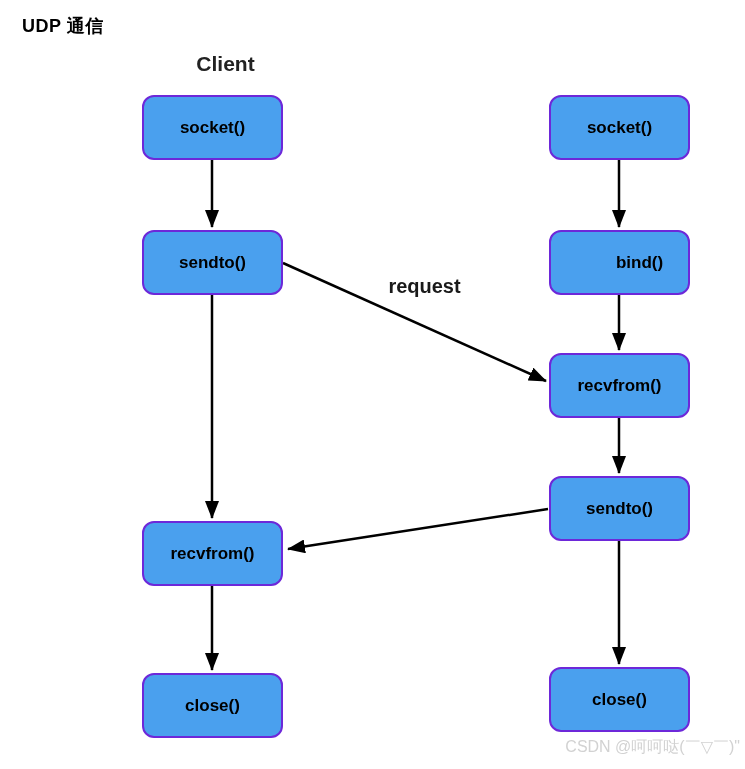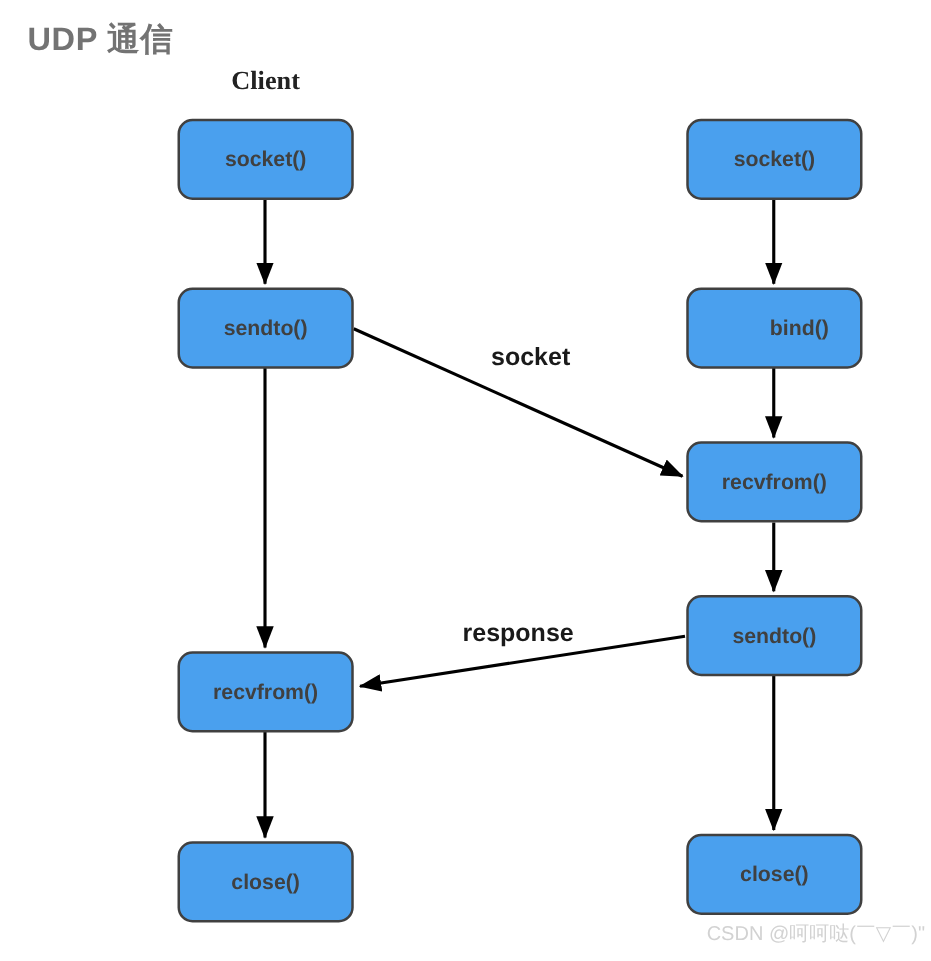--- a/index.html
+++ b/index.html
@@ -8,48 +8,48 @@
     width: 745px;
     height: 769px;
     background: #ffffff;
     font-family: "Liberation Sans", "DejaVu Sans", sans-serif;
     overflow: hidden;
   }
   .diagram-title {
     position: absolute;
     left: 22px;
     top: 14px;
-    font-size: 26px;
+    font-size: 18px;
     font-weight: bold;
-    color: #737373;
+    color: #000000;
     letter-spacing: 0.5px;
   }
   .col-heading {
     position: absolute;
     top: 52px;
     width: 141px;
     text-align: center;
     font-size: 21px;
     font-weight: 600;
     color: #222222;
   }
   .node-box {
     position: absolute;
     box-sizing: border-box;
     width: 141px;
     height: 65px;
     background: #4AA0EE;
-    border: 2px solid #404040;
+    border: 2px solid #6d28d9;
     border-radius: 12px;
     display: flex;
     align-items: center;
     justify-content: center;
     font-size: 17px;
     font-weight: 600;
-    color: #404040;
+    color: #000000;
   }
   .edge-label {
     position: absolute;
     font-size: 20px;
     font-weight: 600;
     color: #1a1a1a;
     text-align: center;
   }
   #arrow-layer {
     position: absolute;
@@ -87,31 +87,30 @@
     <line x1="619" y1="294" x2="619" y2="350" stroke="#000" stroke-width="2.5" marker-end="url(#ah)"></line>
     <line x1="619" y1="418" x2="619" y2="473" stroke="#000" stroke-width="2.5" marker-end="url(#ah)"></line>
     <line x1="619" y1="540" x2="619" y2="664" stroke="#000" stroke-width="2.5" marker-end="url(#ah)"></line>
 
     <line x1="283" y1="263" x2="546" y2="381" stroke="#000" stroke-width="2.5" marker-end="url(#ah)"></line>
     <line x1="548" y1="509" x2="288" y2="549" stroke="#000" stroke-width="2.5" marker-end="url(#ah)"></line>
   </svg>
 
   <div class="diagram-title">UDP 通信</div>
 
-  <div class="col-heading" style="left:142px;font-family:Liberation Serif, serif;">Client</div>
+  <div class="col-heading" style="left:155px;">Client</div>
 
   <div class="node-box" style="left:142px; top:95px;">socket()</div>
   <div class="node-box" style="left:142px; top:230px;">sendto()</div>
   <div class="node-box" style="left:142px; top:521px;">recvfrom()</div>
   <div class="node-box" style="left:142px; top:673px;">close()</div>
 
   <div class="node-box" style="left:549px; top:95px;">socket()</div>
   <div class="node-box" style="left:549px; top:230px;padding-left:40px;">bind()</div>
   <div class="node-box" style="left:549px; top:353px;">recvfrom()</div>
   <div class="node-box" style="left:549px; top:476px;">sendto()</div>
   <div class="node-box" style="left:549px; top:667px;">close()</div>
 
-  <div class="edge-label" style="left:367px; top:275px; width:115px;">socket</div>
-  <div class="edge-label" style="left:352px; top:496px; width:125px;">response</div>
+  <div class="edge-label" style="left:367px; top:275px; width:115px;">request</div>
 
   <div class="watermark">CSDN @呵呵哒(￣▽￣)"</div>
 
 </div>
 
 </body></html>

